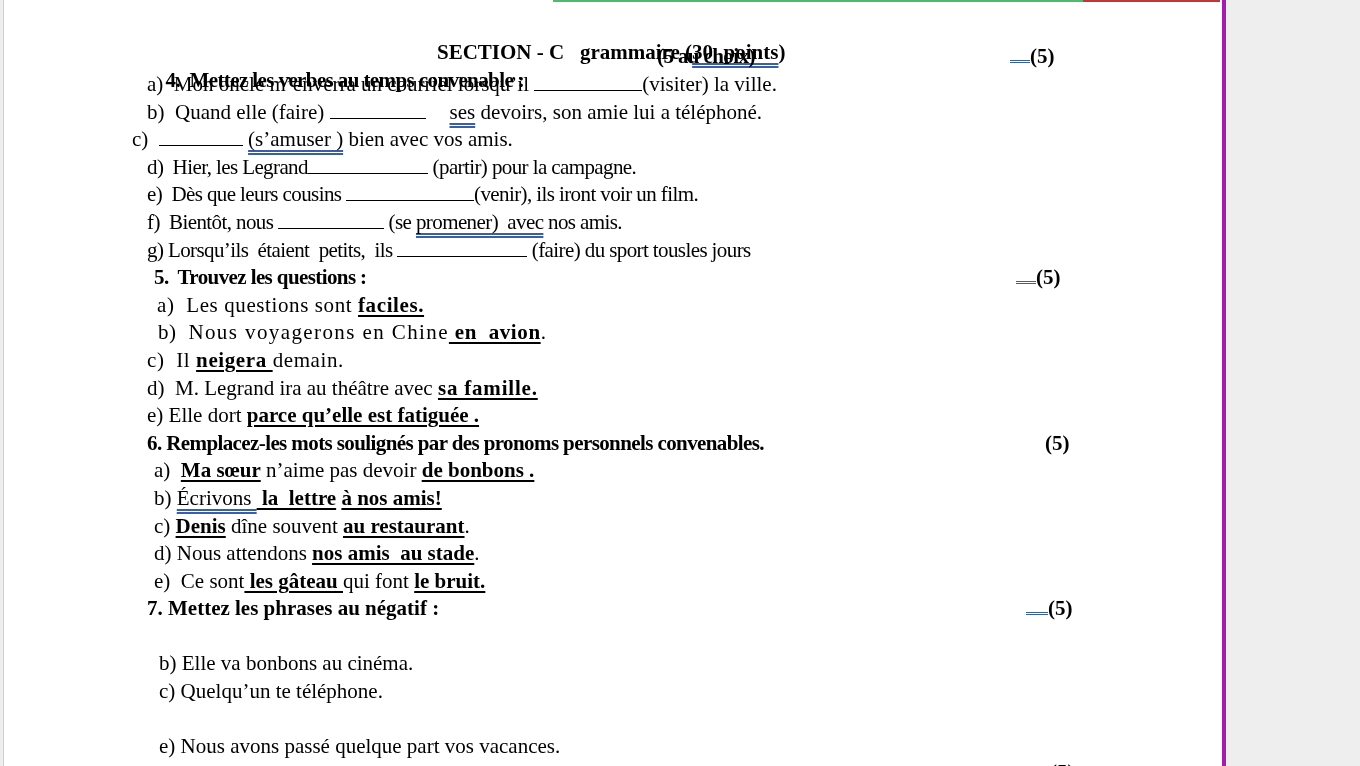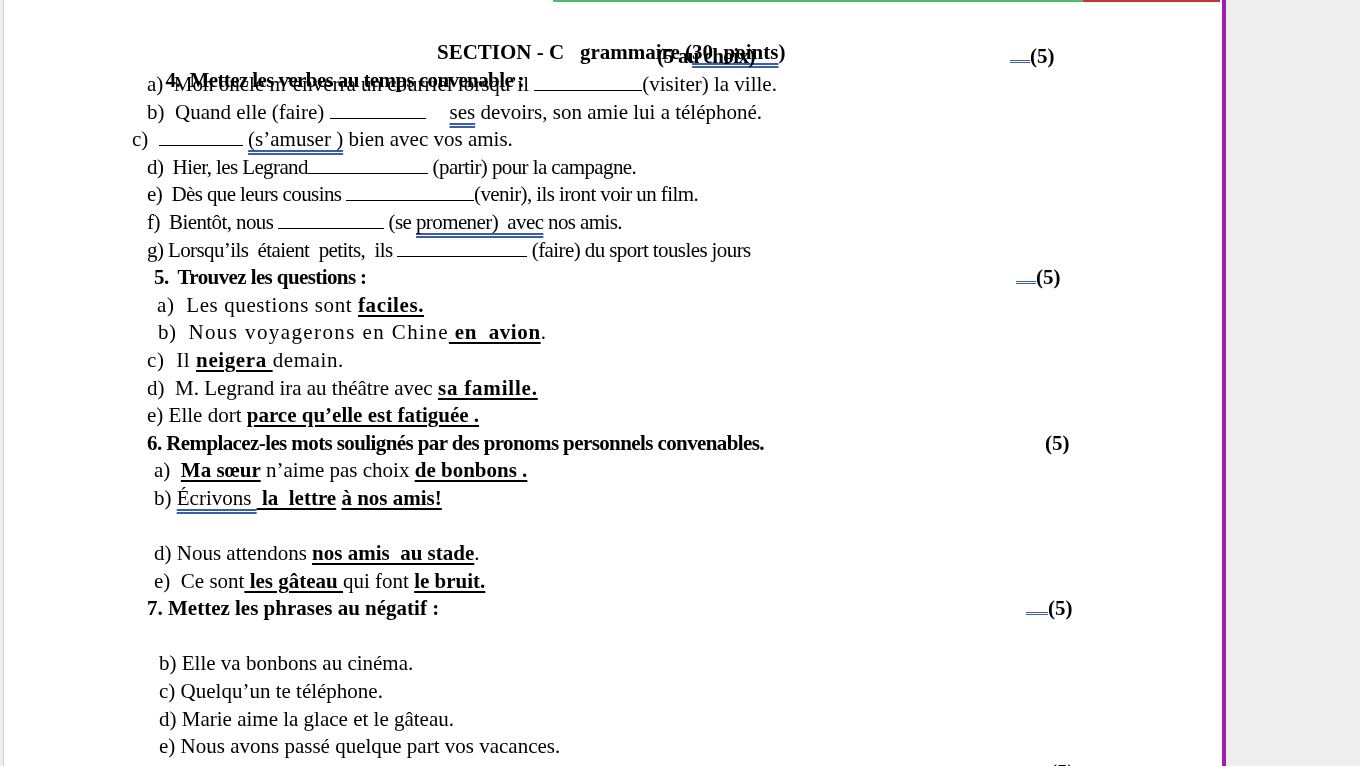--- a/index.html
+++ b/index.html
@@ -62,30 +62,30 @@
 
   <div class="line wide" style="left:143px; top:293px;margin-left:10px;"><span>a)</span>  <span>Les questions sont </span><span class="b u">faciles.</span></div>
   <div class="line wide" style="left:143px; top:320px;margin-left:11px;"><span>b)</span>  <span style="letter-spacing:1.4px">Nous voyagerons en Chine</span><span class="b u"> en  avion</span><span>.</span></div>
   <div class="line wide" style="left:143px; top:348px;"><span>c)</span>  <span>Il </span><span class="b u">neigera </span><span>demain.</span></div>
   <div class="line" style="left:143px; top:403px;"><span>e)</span> <span>Elle dort </span><span class="b u">parce qu’elle est fatiguée .</span></div>
   <div class="line" style="left:143px; top:376px;"><span>d)</span>  <span>M. Legrand ira au théâtre avec </span><span class="b u" style="letter-spacing:0.8px">sa famille.</span></div>
 
   <div class="line b cond" style="left:143px; top:431px;"><span>6.</span> <span>Remplacez-les mots soulignés par des pronoms personnels convenables.</span></div>
   <div class="pts" style="left:1041px; top:431px;">(5)</div>
 
-  <div class="line" style="left:150px; top:458px;"><span>a)</span>  <span class="b u">Ma sœur</span><span> n’aime pas choix </span><span class="b u">de bonbons .</span></div>
+  <div class="line" style="left:150px; top:458px;"><span>a)</span>  <span class="b u">Ma sœur</span><span> n’aime pas devoir </span><span class="b u">de bonbons .</span></div>
   <div class="line" style="left:150px; top:486px;"><span>b)</span> <span class="su">Écrivons </span><span class="b u"> la  lettre</span><span> </span><span class="b u">à nos amis!</span></div>
+  <div class="line" style="left:150px; top:514px;"><span>c)</span> <span class="b u">Denis</span><span> dîne souvent </span><span class="b u">au restaurant</span><span>.</span></div>
   <div class="line" style="left:150px; top:541px;"><span>d)</span> <span>Nous attendons </span><span class="b u">nos amis  au stade</span><span>.</span></div>
   <div class="line" style="left:150px; top:569px;"><span>e)</span> <span> Ce sont</span><span class="b u"> les gâteau </span><span>qui font </span><span class="b u">le bruit.</span></div>
 
   <div class="line b" style="left:143px; top:596px;"><span>7.</span> <span>Mettez les phrases au négatif :</span></div>
   <div class="pts" style="left:1022px; top:596px;"><span class="spell" style="width:22px"></span><span>(5)</span></div>
 
   <div class="line" style="left:155px; top:651px;"><span>b)</span> <span>Elle va bonbons au cinéma.</span></div>
   <div class="line" style="left:155px; top:679px;"><span>c)</span> <span>Quelqu’un te téléphone.</span></div>
-  <div class="line" style="left:155px; top:707px;"><span>d)</span> <span>Marie aime la glace et le gâteau.</span></div>
   <div class="line" style="left:155px; top:734px;"><span>e)</span> <span>Nous avons passé quelque part vos vacances.</span></div>
 
   <div class="line b" style="left:143px; top:760px; height:6px; width:500px; overflow:hidden;"></div>
   <div class="pts" style="left:1046px; top:760px; height:6px; overflow:hidden;">(5)</div>
 </div>
 
 <div class="right-pane"></div>
 
 </body></html>

